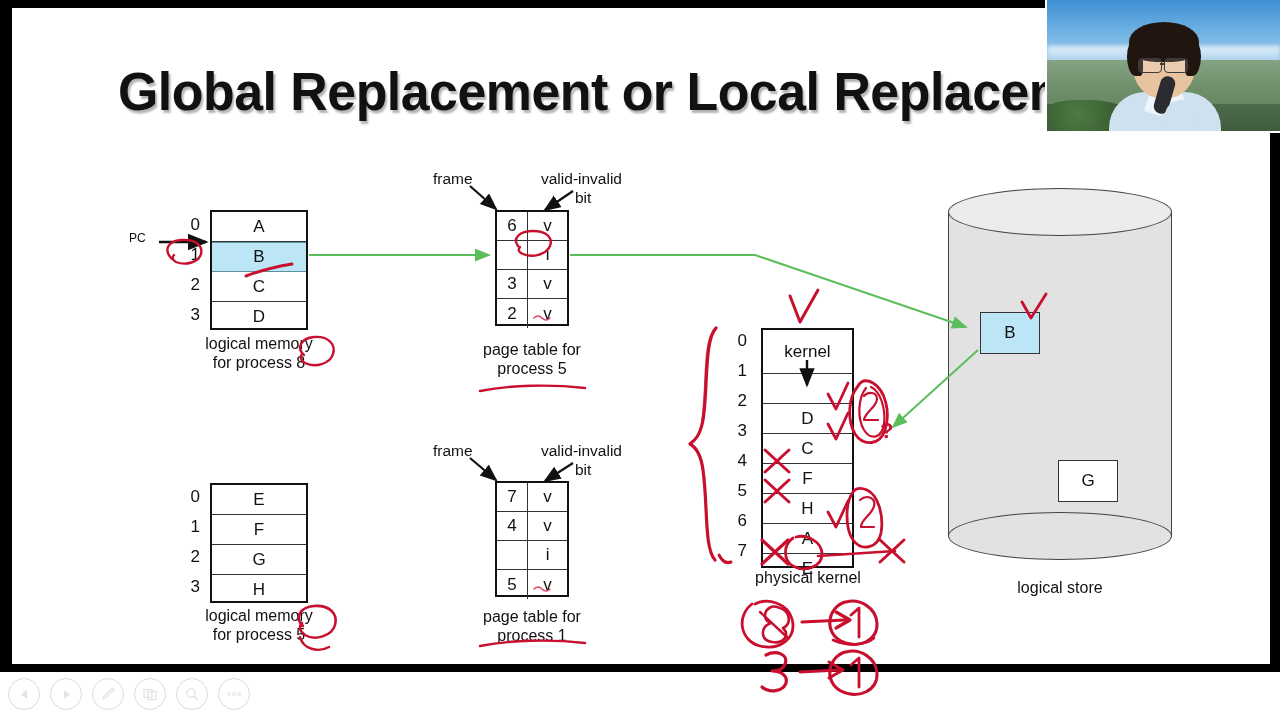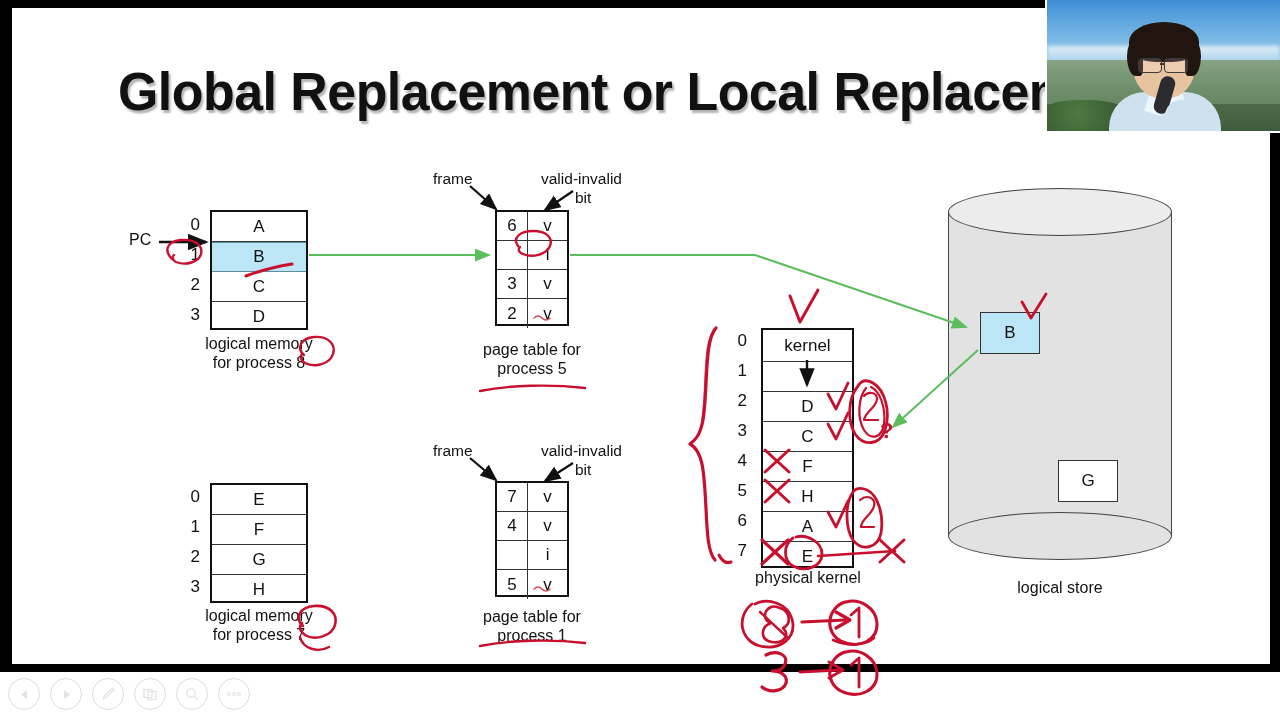--- a/index.html
+++ b/index.html
@@ -108,21 +108,21 @@
 
 <div id="slide">
 
   <div class="bar bar-top"></div>
   <div class="bar bar-bottom"></div>
   <div class="bar bar-left"></div>
   <div class="bar bar-right"></div>
 
   <div id="title">Global Replacement or Local Replacement?</div>
 
-  <div class="lbl" style="left:129px;top:231px;font-size:16px;">PC</div>
+  <div class="lbl" style="left:129px;top:231px;font-size:12px;">PC</div>
 
   <div class="idx" style="left:182px;top:215px;">0</div>
   <div class="idx" style="left:182px;top:245px;">1</div>
   <div class="idx" style="left:182px;top:275px;">2</div>
   <div class="idx" style="left:182px;top:305px;">3</div>
 
   <div class="tbl" style="left:210px;top:210px;width:98px;height:120px;">
     <div class="tr" style="height:30px;">
         <div class="cell" style="width:100%;">A</div>
       </div>
@@ -185,21 +185,21 @@
     <div class="tr" style="height:30px;">
         <div class="cell" style="width:100%;">G</div>
       </div>
     <div class="tr" style="height:30px;">
         <div class="cell" style="width:100%;">H</div>
       </div>
   </div>
 
   <div class="cap" style="left:176px;top:606px;width:166px;">
     <div>logical memory</div>
-    <div>for process 7</div>
+    <div>for process 5</div>
   </div>
 
   <div class="lbl" style="left:433px;top:442px;">frame</div>
   <div class="lbl" style="left:541px;top:442px;">valid-invalid</div>
   <div class="lbl" style="left:575px;top:461px;">bit</div>
 
   <div class="tbl pt" style="left:495px;top:481px;width:74px;height:116px;">
     <div class="tr" style="height:29px;">
         <div class="cell f">7</div>
         <div class="cell v">v</div>
@@ -226,21 +226,21 @@
   <div class="idx" style="left:729px;top:331px;">0</div>
   <div class="idx" style="left:729px;top:361px;">1</div>
   <div class="idx" style="left:729px;top:391px;">2</div>
   <div class="idx" style="left:729px;top:421px;">3</div>
   <div class="idx" style="left:729px;top:451px;">4</div>
   <div class="idx" style="left:729px;top:481px;">5</div>
   <div class="idx" style="left:729px;top:511px;">6</div>
   <div class="idx" style="left:729px;top:541px;">7</div>
 
   <div class="tbl" style="left:761px;top:328px;width:93px;height:240px;">
-    <div class="tr" style="height:32px;">
+    <div class="tr" style="height:44px;">
         <div class="cell" style="width:100%;">kernel</div>
       </div>
     <div class="tr" style="height:30px;">
         <div class="cell" style="width:100%;"></div>
       </div>
     <div class="tr" style="height:30px;">
         <div class="cell" style="width:100%;">D</div>
       </div>
     <div class="tr" style="height:30px;">
         <div class="cell" style="width:100%;">C</div>

